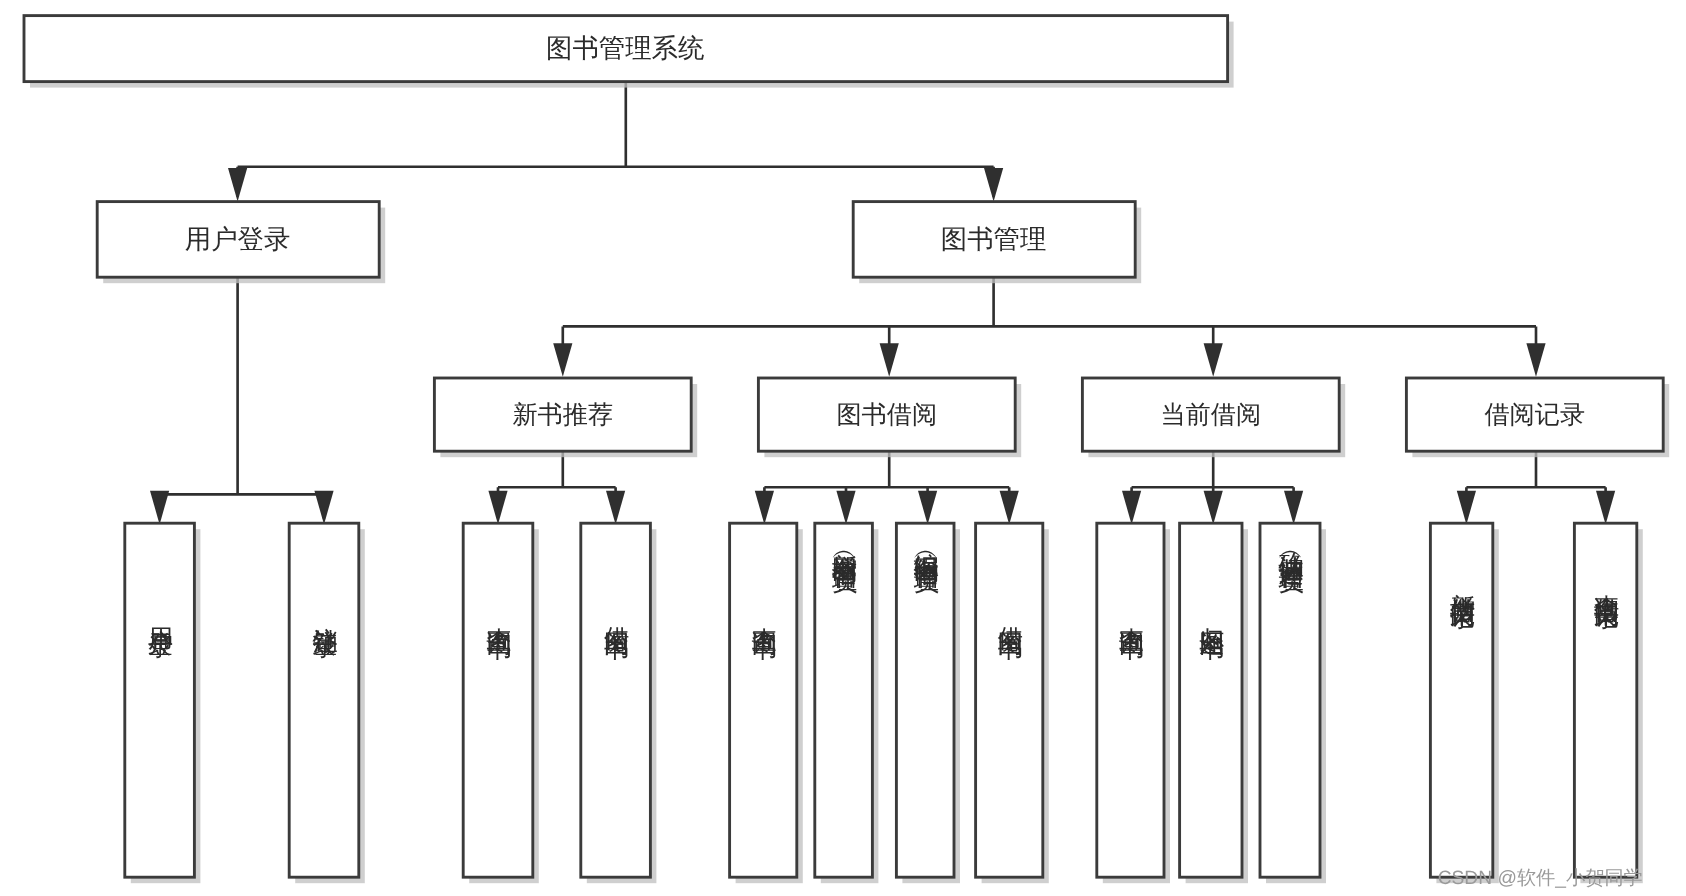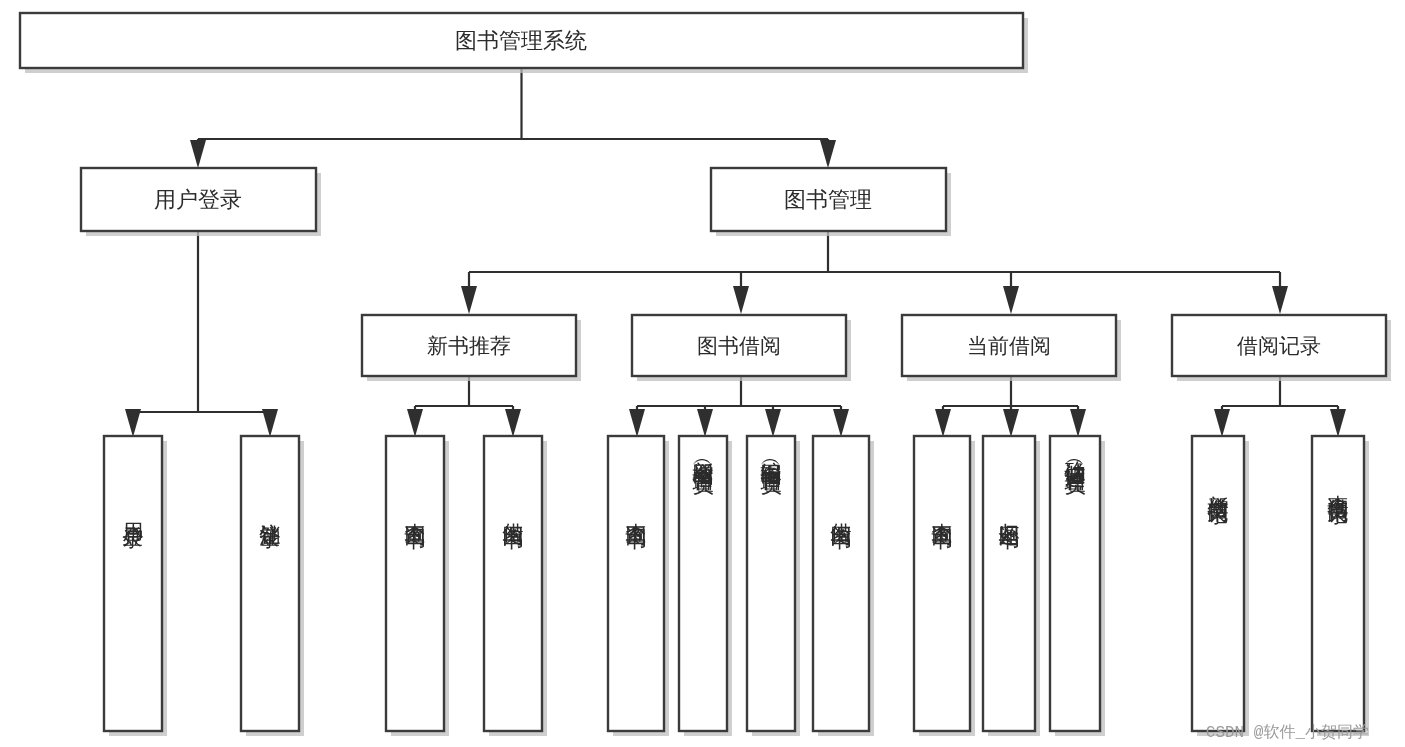--- a/index.html
+++ b/index.html
@@ -53,21 +53,21 @@
     font-size:21px;
     line-height:1.04;
     letter-spacing:2px;
     color:#2b2b2b;
     white-space:nowrap;
   }
   .watermark{
     position:absolute;
     right:8px;
     bottom:4px;
-    font-family:Liberation Mono, monospace;
+    font-family:Liberation Sans, sans-serif;
     font-size:16px;
     color:#9a9a9a;
     white-space:nowrap;
     pointer-events:none;
   }
 </style>
 </head>
 <body>
 
 <div id="diagram-root">

